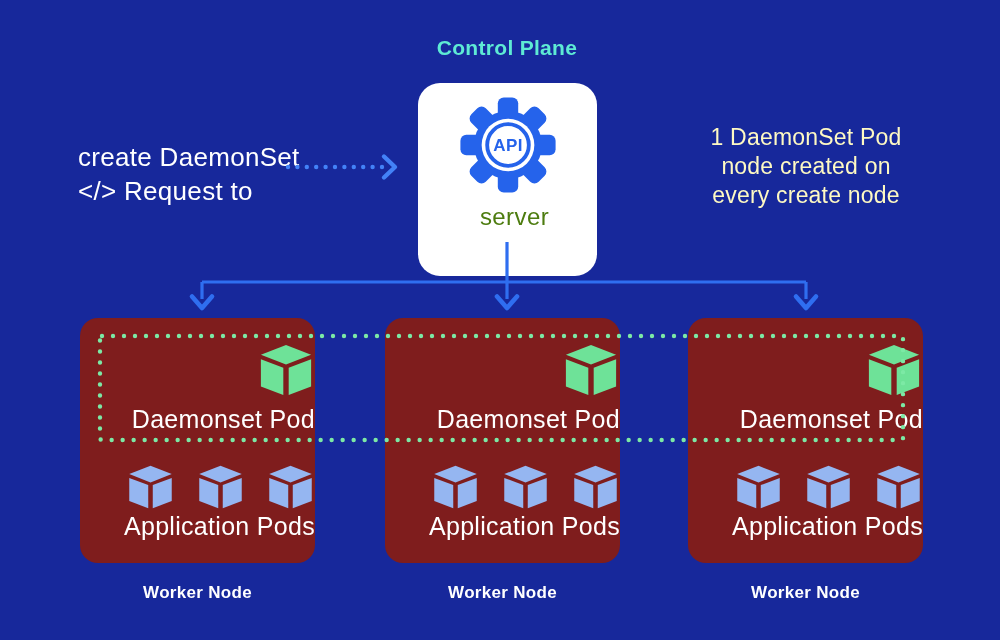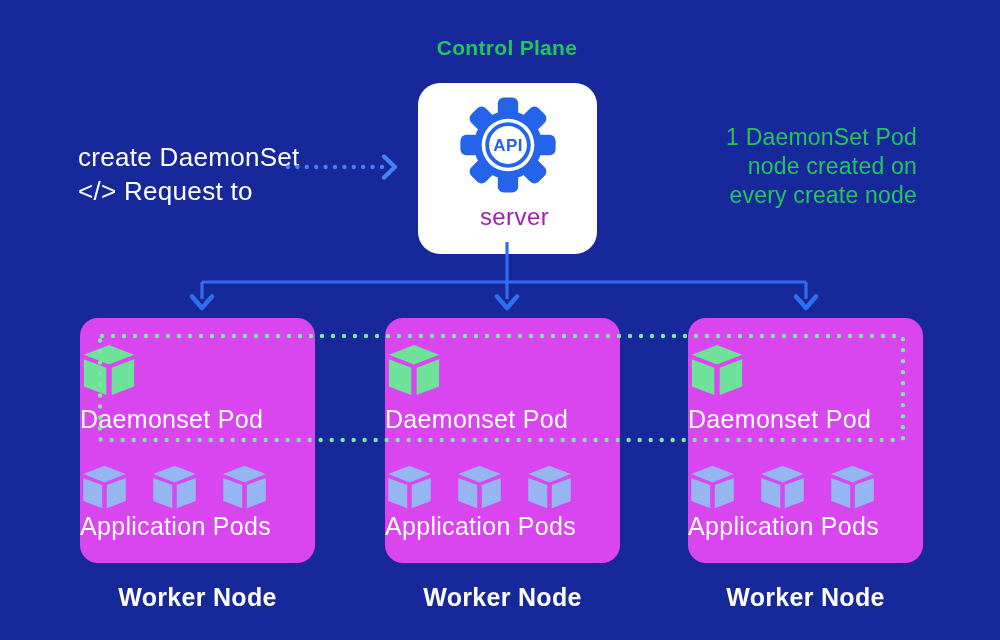--- a/index.html
+++ b/index.html
@@ -6,65 +6,65 @@
   html, body { width: 1000px; height: 640px; overflow: hidden; }
   body {
     font-family: "Liberation Sans", "DejaVu Sans", sans-serif;
     background: #17289B;
   }
   .canvas { position: relative; width: 1000px; height: 640px; background: #17289B; }
 
   
   .cp-title {
     position: absolute; left: 392px; top: 36px; width: 230px;
-    text-align: center; color: #22c55e; font-size: 21px; font-weight: bold;
+    text-align: center; color: #5eead4; font-size: 21px; font-weight: bold;
     letter-spacing: 0.3px;
   }
   .api-card {
-    position: absolute; left: 418px; top: 83px; width: 179px; height: 171px;
+    position: absolute; left: 418px; top: 83px; width: 179px; height: 193px;
     background: #FFFFFF; border-radius: 22px;
     display: flex; flex-direction: column; align-items: center;
   }
   .api-card svg.gear { margin-top: 11px; }
   .server-label {
-    margin-top: 7px; color: #a21caf; font-size: 24px; letter-spacing: 0.4px; margin-left: 14px;
+    margin-top: 7px; color: #4d7c0f; font-size: 24px; letter-spacing: 0.4px; margin-left: 14px;
   }
 
   
   .request-note {
     position: absolute; left: 78px; top: 140px;
     color: #FFFFFF; font-size: 26px; line-height: 34px; letter-spacing: 0.3px;
   }
   .result-note {
     position: absolute; left: 695px; top: 123px; width: 222px;
-    text-align: right; color: #22c55e; font-size: 23px; line-height: 29px;
+    text-align: center; color: #fef9c3; font-size: 23px; line-height: 29px;
     letter-spacing: 0.2px;
   }
 
   
   .request-arrow { position: absolute; left: 282px; top: 153px; }
   .tree-connector { position: absolute; left: 180px; top: 238px; }
   .daemonset-outline { position: absolute; left: 92px; top: 328px; z-index: 3; pointer-events: none; }
 
   
   .worker-node { position: absolute; top: 318px; width: 235px; display: flex; flex-direction: column; align-items: center; }
   .worker-node.node-1 { left: 80px; }
   .worker-node.node-2 { left: 385px; }
   .worker-node.node-3 { left: 688px; }
   .node-card {
-    width: 235px; height: 245px; background: #d946ef; border-radius: 18px;
-    display: flex; flex-direction: column; align-items: flex-start; position: relative; z-index: 1;
+    width: 235px; height: 245px; background: #7f1d1d; border-radius: 18px;
+    display: flex; flex-direction: column; align-items: flex-end; position: relative; z-index: 1;
   }
   .node-card .cube-green { margin-top: 26px; }
   .pod-label { color: #FFFFFF; font-size: 25px; letter-spacing: 0.3px; }
   .ds-label { margin-top: 9px; }
   .app-cubes { margin-top: 31px; display: flex; gap: 21px; align-items: flex-end; }
   .apps-label { margin-top: 3px; }
   .node-label {
-    margin-top: 20px; color: #FFFFFF; font-size: 25px; font-weight: bold;
+    margin-top: 20px; color: #FFFFFF; font-size: 17px; font-weight: bold;
     letter-spacing: 0.3px; text-align: center;
   }
 
   svg { display: block; }
   .cube-green { fill: #6EE298; }
   .cube-blue { fill: #95B6F1; }
 </style>
 </head>
 <body>
 

